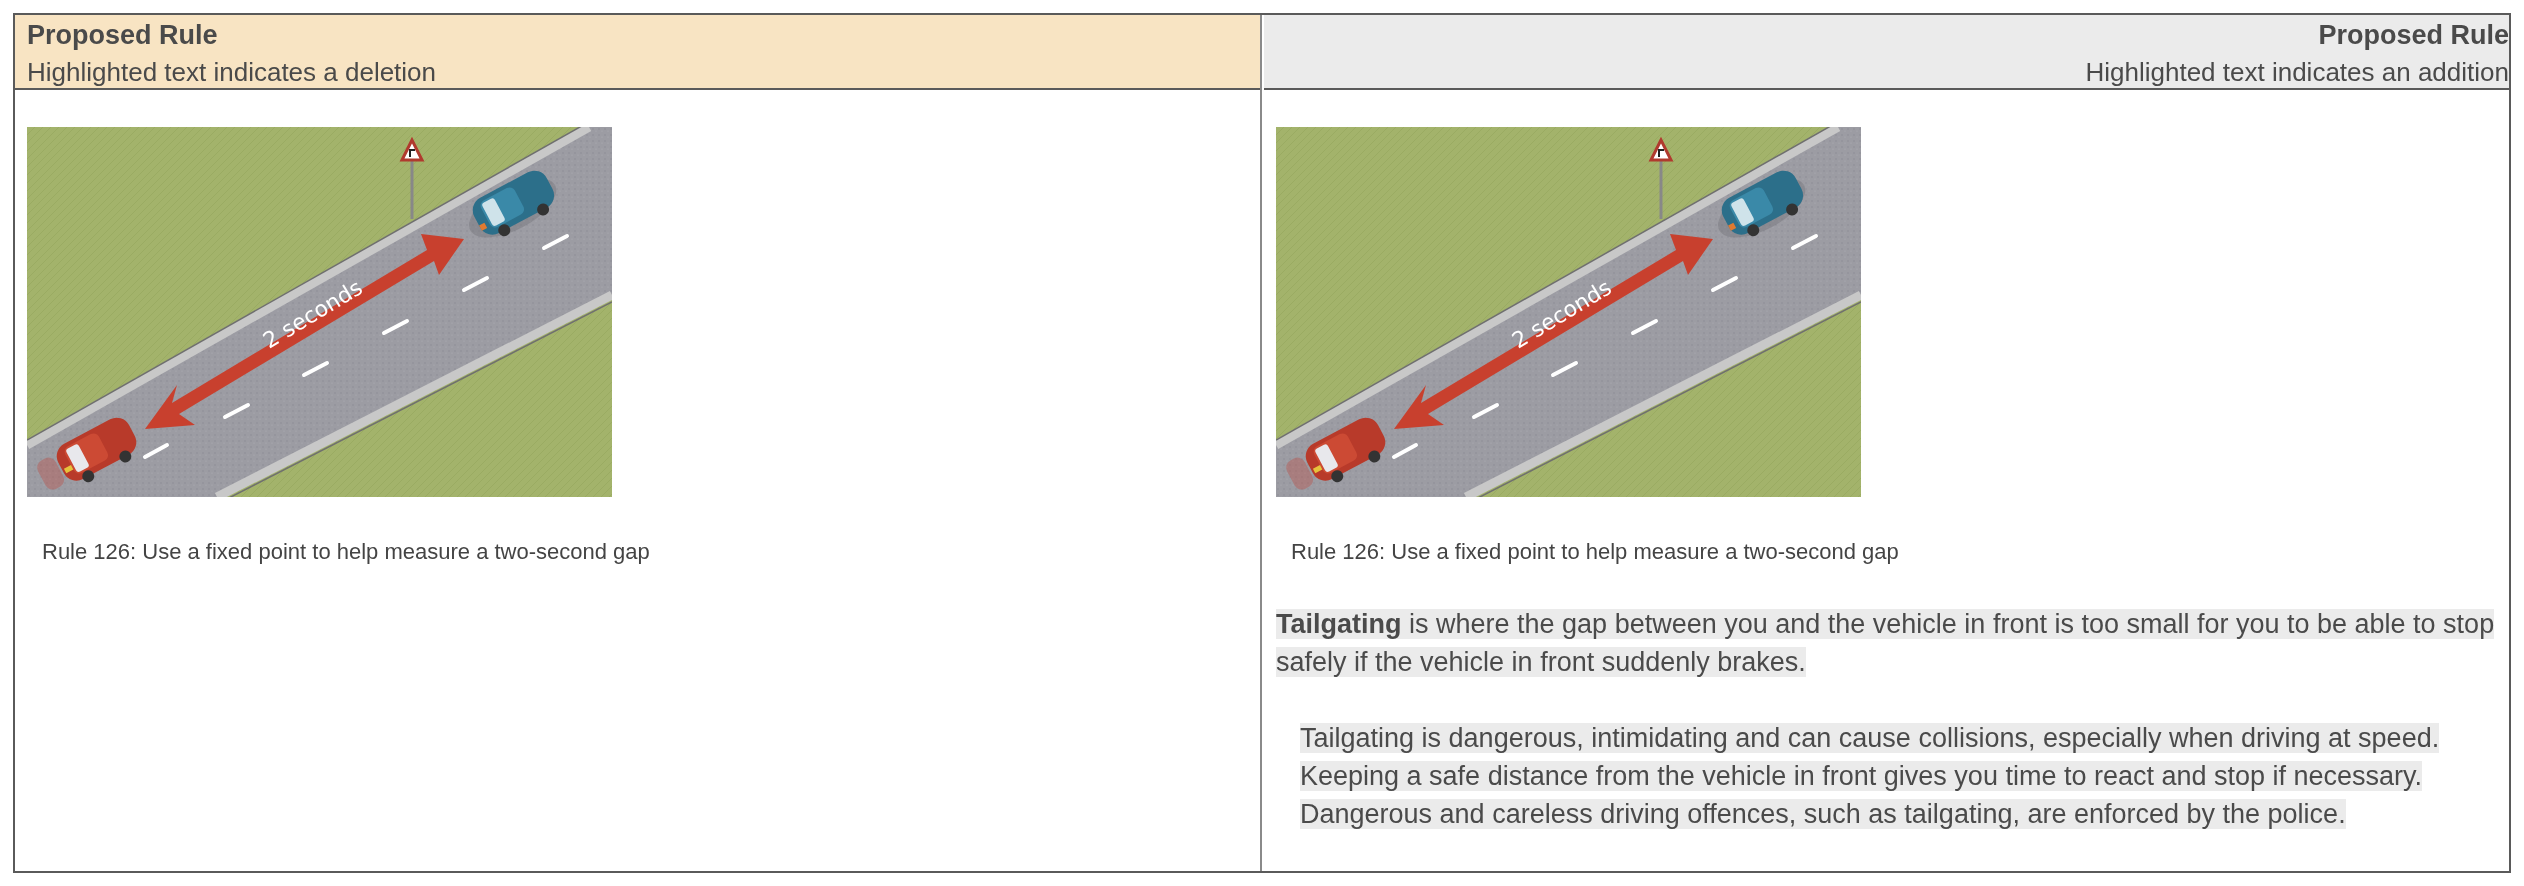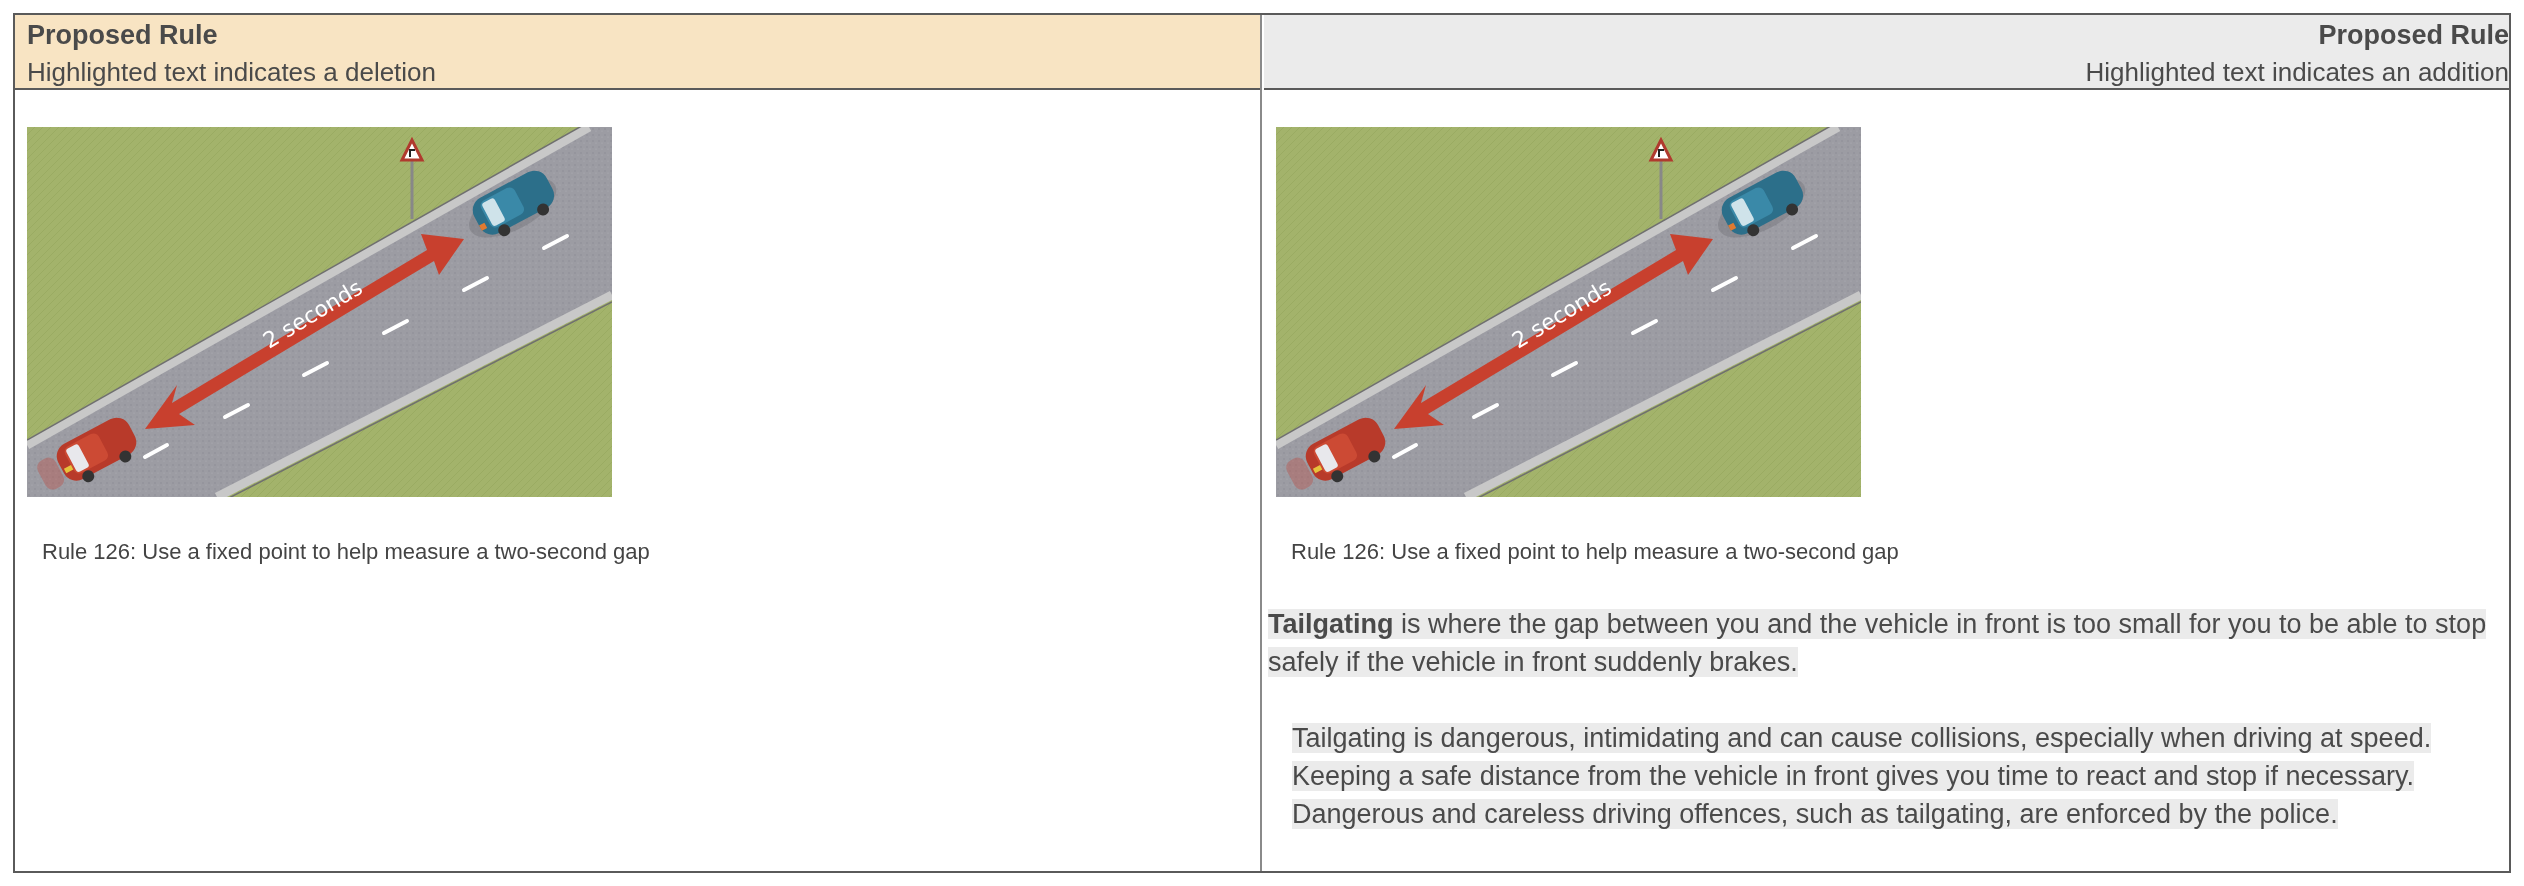--- a/index.html
+++ b/index.html
@@ -12,21 +12,21 @@
   .col-right { left: 1249px; right: 0; }
   .head { position: absolute; left: 0; right: 0; top: 0; height: 75px;
           border-bottom: 2px solid #5a5a5a; box-sizing: border-box; padding: 2px 0 0 12px; }
   .head-left { background: #f8e4c3; }
   .head-right { background: #ebebeb; text-align: right; }
   .head-title { font-weight: bold; font-size: 27px; line-height: 37px; color: #4a4a4a; }
   .head-sub { font-size: 26px; line-height: 36px; color: #4a4a4a; }
   .illus { position: absolute; left: 12px; top: 112px; width: 585px; height: 370px; }
   .illus svg { display: block; }
   .caption { position: absolute; left: 27px; top: 522px; font-size: 22px; line-height: 30px; color: #444; }
-  .added { position: absolute; left: 4px; top: 590px; width: 1230px; font-size: 27px; line-height: 38px; color: #4a4a4a; }
+  .added { position: absolute; left: 12px; top: 590px; width: 1230px; font-size: 27px; line-height: 38px; color: #4a4a4a; }
   .added p { margin: 0; }
   .added p + p { margin-top: 38px; margin-left: 24px; }
   .hl { background: #ebebeb; }
   .hl b { font-weight: bold; }
 </style>
 </head>
 <body>
 
 <div class="cmp-table">
 

